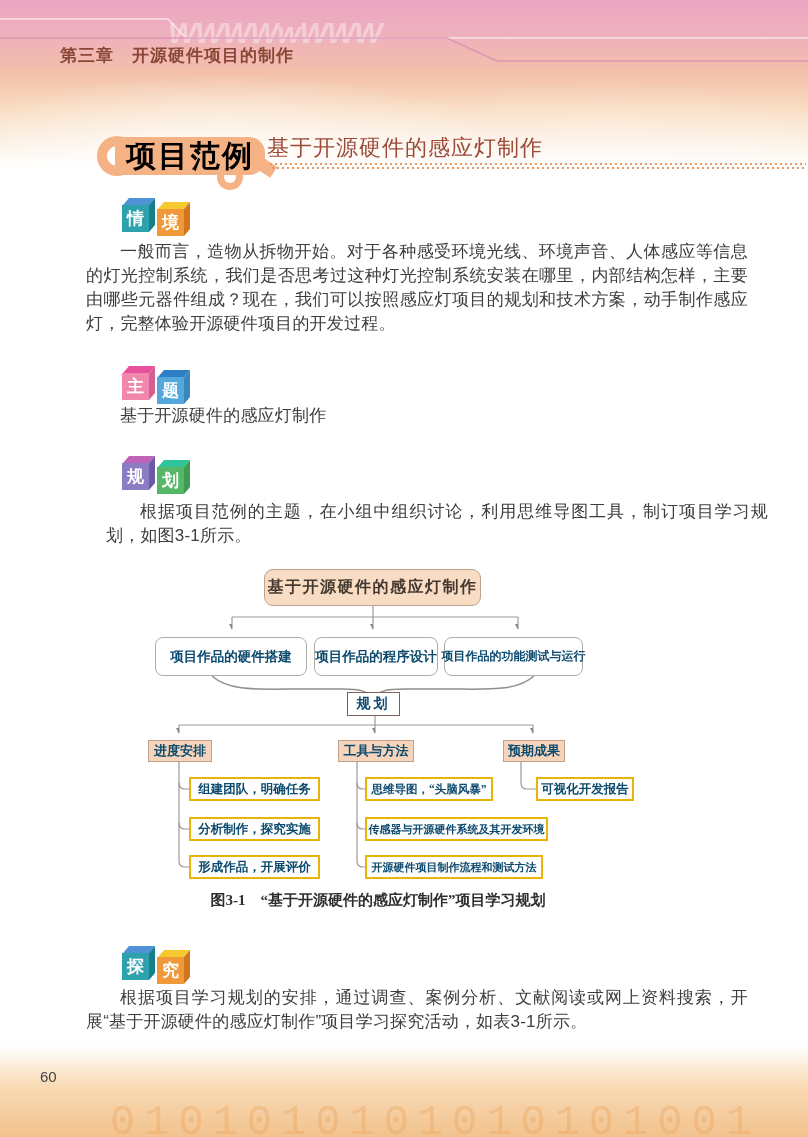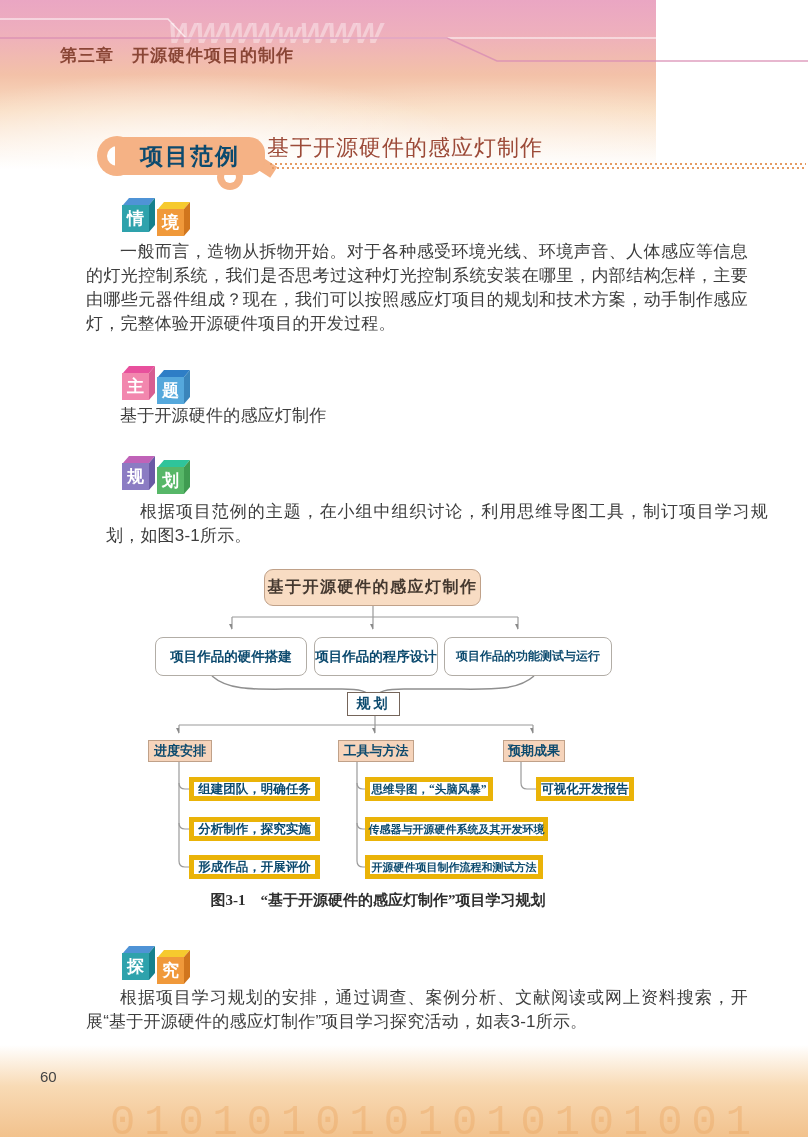--- a/index.html
+++ b/index.html
@@ -1,20 +1,20 @@
 <!DOCTYPE html>
 <html><head>
 <meta charset="utf-8">
 <style>
   html,body{margin:0;padding:0;background:#fff;}
   #page{position:relative;width:808px;height:1137px;background:#ffffff;overflow:hidden;
         font-family:"Liberation Sans","DejaVu Sans",sans-serif;}
 
   
-  .header{position:absolute;left:0;top:0;width:656px;height:178px;
+  .header{position:absolute;left:0;top:0;width:808px;height:178px;
     background:
       radial-gradient(ellipse 420px 120px at 28% 88%, rgba(255,255,255,.8), rgba(255,255,255,0) 70%),
       radial-gradient(ellipse 520px 150px at 75% 105%, rgba(255,255,255,.55), rgba(255,255,255,0) 72%),
       linear-gradient(180deg,#eaa6c3 0%,#eeafbd 18%,#f3c1a8 42%,#f9ddc2 62%,#ffffff 95%); text-decoration: underline;}
   .hdr-lines{position:absolute;left:0;top:0;}
   .chapter-title{position:absolute;left:60px;top:44px;font-size:17px;font-weight:bold;
     color:#8a4636;letter-spacing:1px;}
   .wm{position:absolute;pointer-events:none;font-weight:bold;}
   .wm-www{left:168px;top:16px;font-size:30px;letter-spacing:-1px;color:rgba(255,255,255,.38);font-style:italic;}
   .wm-bin-top{right:6px;top:6px;font-family:"Liberation Mono","DejaVu Sans Mono",monospace;
@@ -24,21 +24,21 @@
   .footer{position:absolute;left:0;bottom:0;width:808px;height:92px;
     background:linear-gradient(180deg,rgba(248,214,170,0) 0%,rgba(246,206,156,.75) 45%,#f2c28d 100%);}
   .wm-bin-bottom{position:absolute;left:110px;bottom:-10px;font-family:"Liberation Mono","DejaVu Sans Mono",monospace;
     font-size:42px;color:rgba(233,162,92,.38);letter-spacing:9px;white-space:nowrap;}
   .page-number{position:absolute;left:40px;top:1068px;font-size:15px;color:#444;}
 
   
   .section-badge{position:absolute;left:95px;top:131px;width:190px;height:62px;}
   .sb-pill{position:absolute;left:20px;top:6px;width:150px;height:38px;background:#f5b285;
     border-radius:9px 16px 16px 9px;display:flex;align-items:center;justify-content:center;}
-  .sb-pill b{font-size:23px;color:#0c4a6e;letter-spacing:2px;
+  .sb-pill b{font-size:30px;color:#000000;letter-spacing:2px;
     font-family:"Liberation Sans","DejaVu Sans",sans-serif;}
   .sb-bigcircle{position:absolute;left:2px;top:5px;width:40px;height:40px;border-radius:50%;background:#f5b285;}
   .sb-bigcircle i{position:absolute;left:10px;top:10px;width:20px;height:20px;border-radius:50%;background:#fff;}
   .sb-tail{position:absolute;left:142px;top:24px;width:40px;height:13px;background:#f5b285;transform:rotate(33deg);}
   .sb-smallcircle{position:absolute;left:122px;top:33px;width:26px;height:26px;border-radius:50%;background:#f5b285;}
   .sb-smallcircle i{position:absolute;left:7px;top:7px;width:12px;height:12px;border-radius:50%;background:#fff;}
   .section-title{position:absolute;left:267px;top:133px;font-size:22px;color:#9c4a38;letter-spacing:1px;}
   .dotted-divider{position:absolute;left:270px;top:163px;width:536px;height:8px;
     background-image:
       repeating-linear-gradient(90deg,#e59a62 0 2px,rgba(0,0,0,0) 2px 5px),
@@ -71,27 +71,27 @@
   .diagram{position:absolute;left:0;top:563px;width:808px;height:326px;}
   .diagram svg{position:absolute;left:0;top:0;}
   .dbox{position:absolute;box-sizing:border-box;display:flex;align-items:center;justify-content:center;
     background:#fff;border:1px solid #b2ada6;color:#0c4a6e;text-align:center;
     font-family:"Liberation Serif","DejaVu Serif",serif;font-weight:bold;white-space:nowrap;}
   .d-root{left:264px;top:6px;width:217px;height:37px;background:#f8dcc3;border:1px solid #c0a189;
     border-radius:9px;font-size:16px;letter-spacing:1.5px;color:#44382f;}
   .d-l1{top:74px;height:39px;border-radius:8px;font-size:13.5px;}
   .d-l1a{left:155px;width:152px;}
   .d-l1b{left:314px;width:124px;}
-  .d-l1c{left:444px;width:168px;font-size:12px;}
+  .d-l1c{left:444px;width:139px;font-size:12px;}
   .d-hub{left:347px;top:129px;width:53px;height:24px;border:1.6px solid #75655a;font-size:14px;letter-spacing:3px;}
   .d-branch{top:177px;height:22px;background:#f6d4bb;border:1px solid #c0a189;font-size:13px;}
   .d-br1{left:148px;width:64px;}
   .d-br2{left:338px;width:76px;}
   .d-br3{left:503px;width:62px;}
-  .d-child{height:24px;border:5px solid #eab308;font-size:12.5px;}
+  .d-child{height:24px;border:2px solid #eab308;font-size:12.5px;}
   .d-c11{left:189px;top:214px;width:131px;}
   .d-c12{left:189px;top:254px;width:131px;}
   .d-c13{left:189px;top:292px;width:131px;}
   .d-c21{left:365px;top:214px;width:128px;font-size:11.5px;}
   .d-c22{left:365px;top:254px;width:183px;font-size:11px;}
   .d-c23{left:365px;top:292px;width:178px;font-size:11px;text-align:right;}
   .d-c31{left:536px;top:214px;width:98px;}
   .fig-caption{position:absolute;left:0;top:891px;width:756px;text-align:center;
     font-family:"Liberation Serif","DejaVu Serif",serif;font-weight:bold;font-size:15px;color:#2e2e2e;}
 </style>

